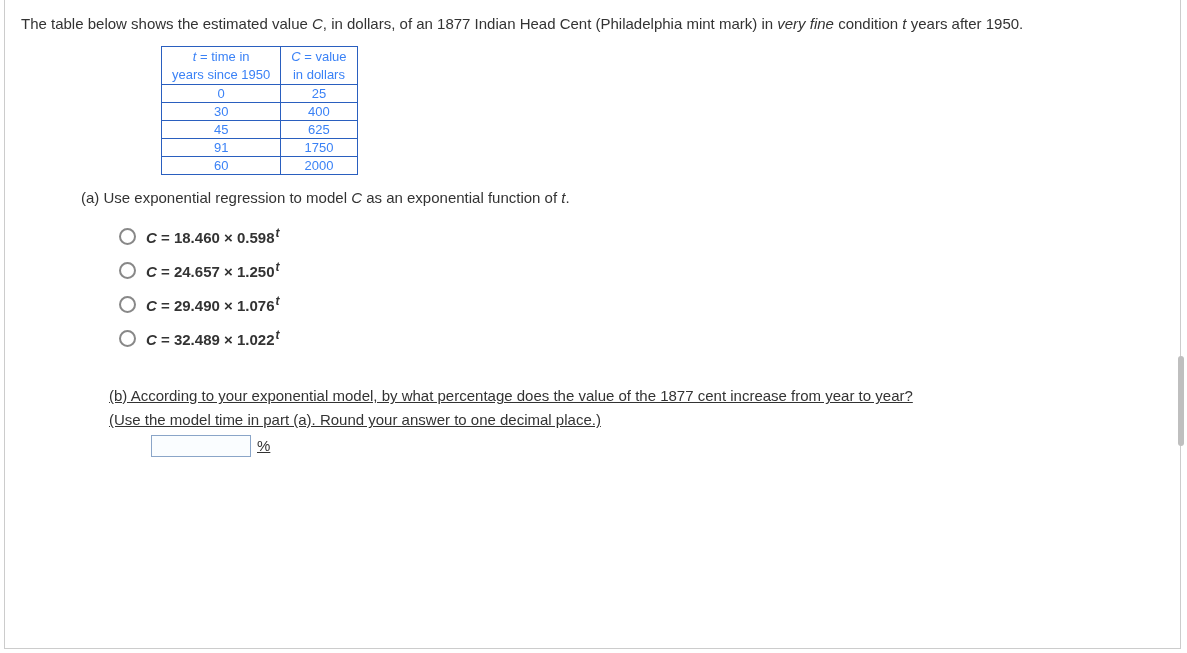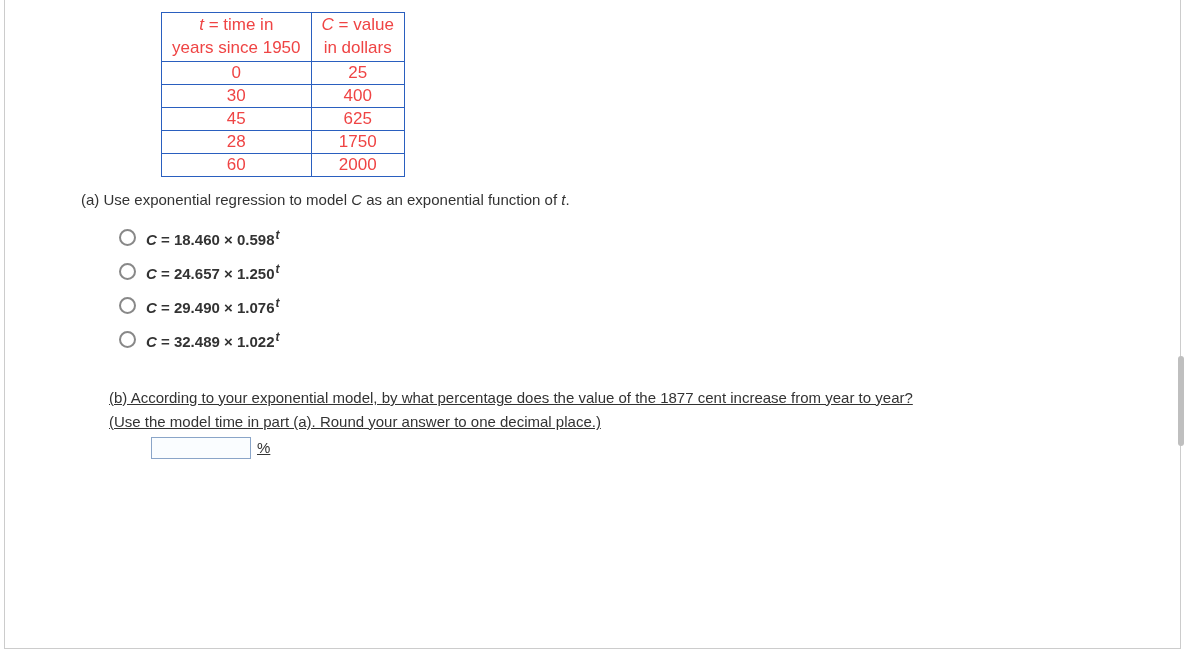--- a/index.html
+++ b/index.html
@@ -27,22 +27,22 @@
   table.data {
     border-collapse: collapse;
     margin-left: 140px;
     margin-bottom: 14px;
   }
   table.data th, table.data td {
     border: 1px solid #2a5fbf;
     padding: 1px 10px;
     text-align: center;
     font-weight: normal;
-    font-size: 17px;
-    color: #ef4444;
+    font-size: 13px;
+    color: #3b82f6;
   }
   table.data th {
     line-height: 1.35;
   }
   .part-label {
     margin-top: 10px;
     margin-bottom: 20px;
     margin-left: 60px;
   }
   .options {
@@ -109,20 +109,23 @@
     background: #bfbfbf;
     border-radius: 3px;
     right:0;
   }
 </style>
 </head>
 <body>
 
 <div class="outer">
 
+  <div class="intro">
+    <span>The table below shows the estimated value </span><span class="ivar">C</span><span>, in dollars, of an 1877 Indian Head Cent (Philadelphia mint mark) in </span><span class="ivar">very fine</span><span> condition </span><span class="ivar">t</span><span> years after 1950.</span>
+  </div>
 
   <table class="data">
     <tbody>
         <tr>
       <th>
         <span style="font-style:italic">t</span> <span>= time in</span><br>
         <span>years since 1950</span>
       </th>
       <th>
         <span style="font-style:italic">C</span> <span>= value</span><br>
@@ -135,21 +138,21 @@
         </tr>
     <tr>
           <td>30</td>
           <td>400</td>
         </tr>
     <tr>
           <td>45</td>
           <td>625</td>
         </tr>
     <tr>
-          <td>28</td>
+          <td>91</td>
           <td>1750</td>
         </tr>
     <tr>
           <td>60</td>
           <td>2000</td>
         </tr>
   </tbody>
     </table>
 
   <div class="part-label">

